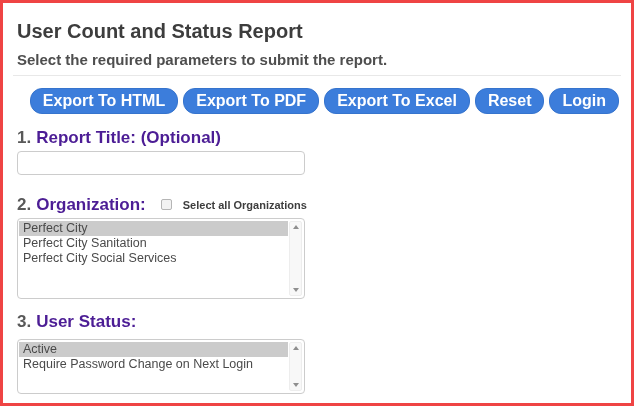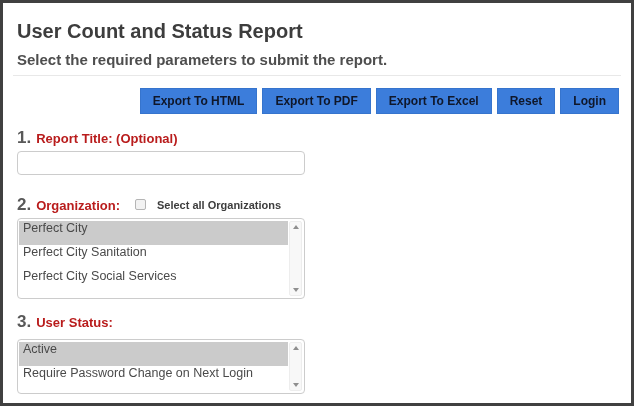--- a/index.html
+++ b/index.html
@@ -2,21 +2,21 @@
 <html><head>
 <meta charset="utf-8">
 <style>
   * { box-sizing: border-box; margin: 0; padding: 0; }
   html, body { background: #fff; }
   body { font-family: "Liberation Sans", sans-serif; }
 
   .panel {
     width: 634px;
     height: 406px;
-    border: 3px solid #404040;
+    border: 3px solid #ef4444;
     background: #fff;
     padding: 0 12px 0 14px;
     overflow: hidden;
   }
 
   .page-title {
     margin-top: 15px;
     font-size: 20px;
     line-height: 26px;
     font-weight: 600;
@@ -39,44 +39,44 @@
   .toolbar {
     margin-top: 12px;
     display: flex;
     justify-content: flex-end;
     gap: 5px;
   }
   .btn {
     height: 26px;
     padding: 0 12px;
     background: #3c7ddb;
-    color: #0f172a;
+    color: #ffffff;
     font-family: "Liberation Sans", sans-serif;
-    font-size: 12px;
+    font-size: 16px;
     font-weight: bold;
     border: 1px solid #3674cd;
-    border-radius: 0;
+    border-radius: 12px;
     cursor: pointer;
     white-space: nowrap;
   }
 
   .section-header {
     display: flex;
     align-items: baseline;
     gap: 5px;
   }
   .sec-number {
     font-size: 17px;
     font-weight: bold;
     color: #595959;
   }
   .sec-label {
-    font-size: 13px;
-    font-weight: bold;
-    color: #b91c1c;
+    font-size: 17px;
+    font-weight: bold;
+    color: #4c1d95;
   }
   .select-all {
     display: flex;
     align-items: center;
     gap: 11px;
     margin-left: 10px;
   }
   .checkbox {
     width: 11px;
     height: 11px;
@@ -122,21 +122,21 @@
   }
   .listbox.tall { height: 81px; }
   .sec3 .listbox { margin-top: 7px; height: 55px; }
 
   .options {
     position: absolute;
     top: 2px; left: 1px; right: 16px; bottom: 2px;
     overflow: hidden;
   }
   .option {
-    height: 24px;
+    height: 15px;
     line-height: 15px;
     padding-left: 4px;
     font-size: 12.5px;
     color: #4a4a4a;
     white-space: nowrap;
     cursor: default;
   }
   .option.selected { background: #cbcbcb; }
 
   .scrollbar {

